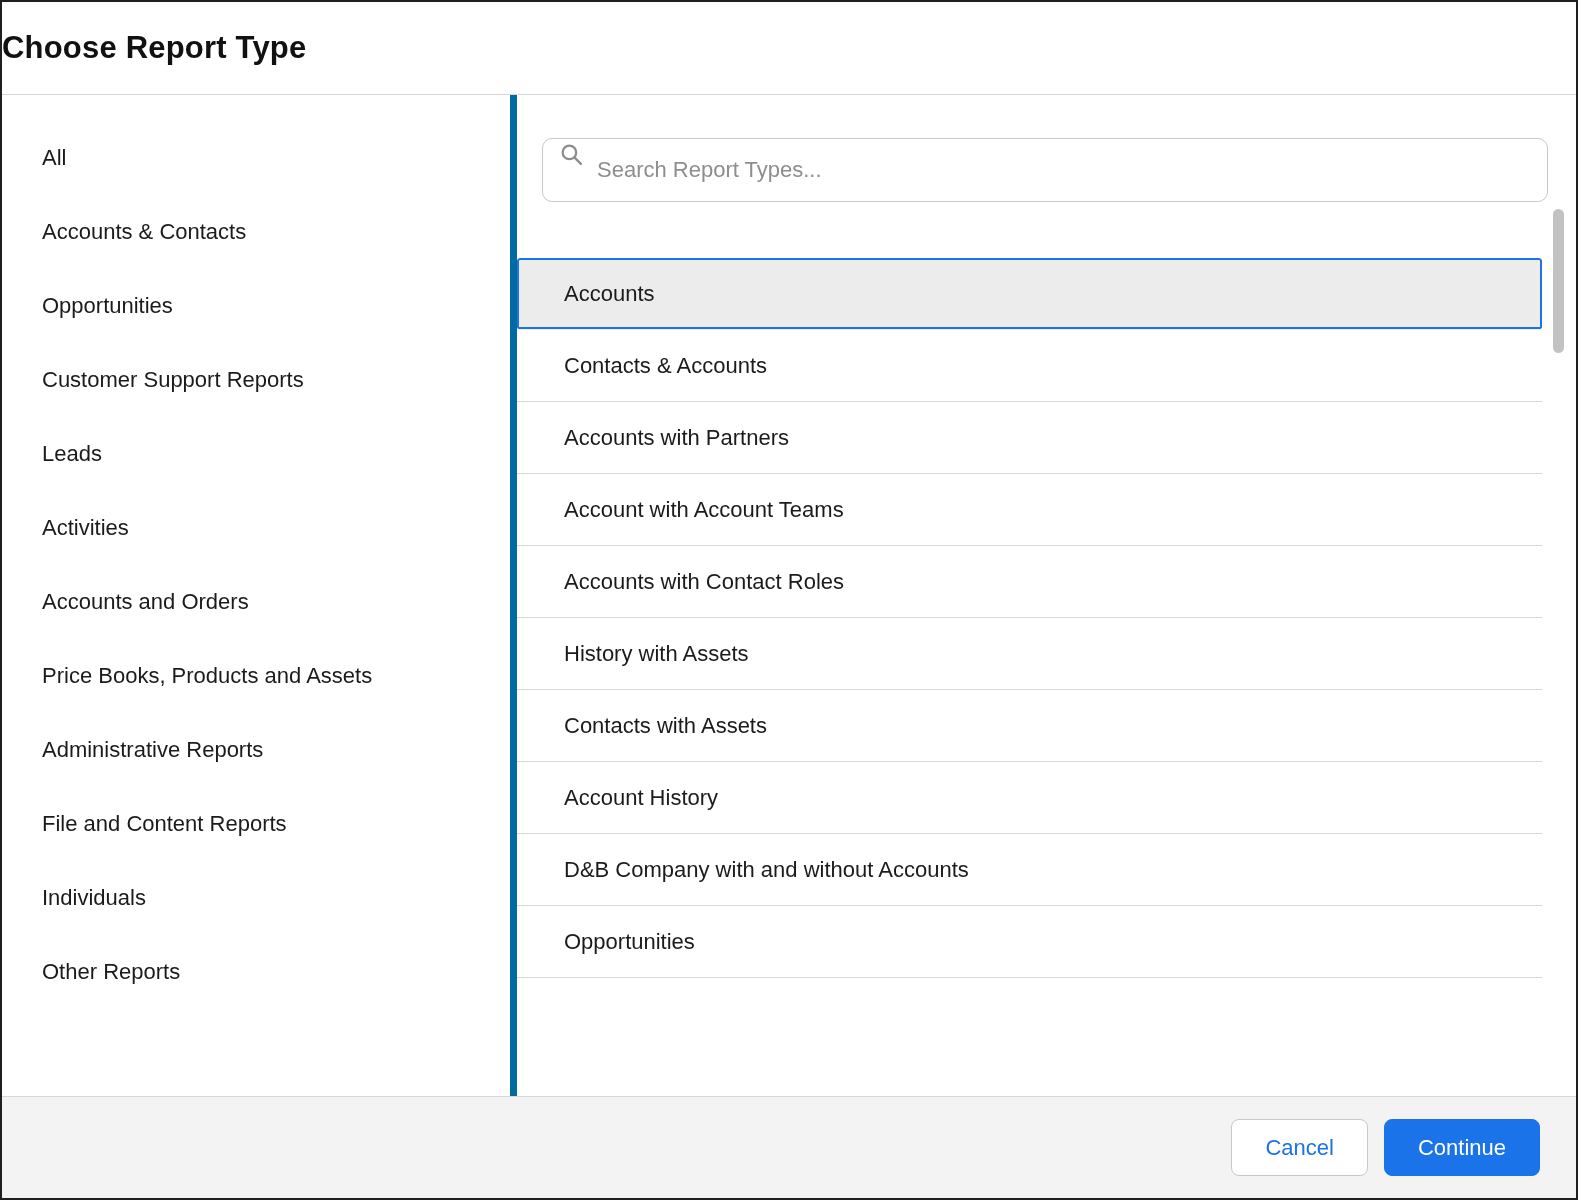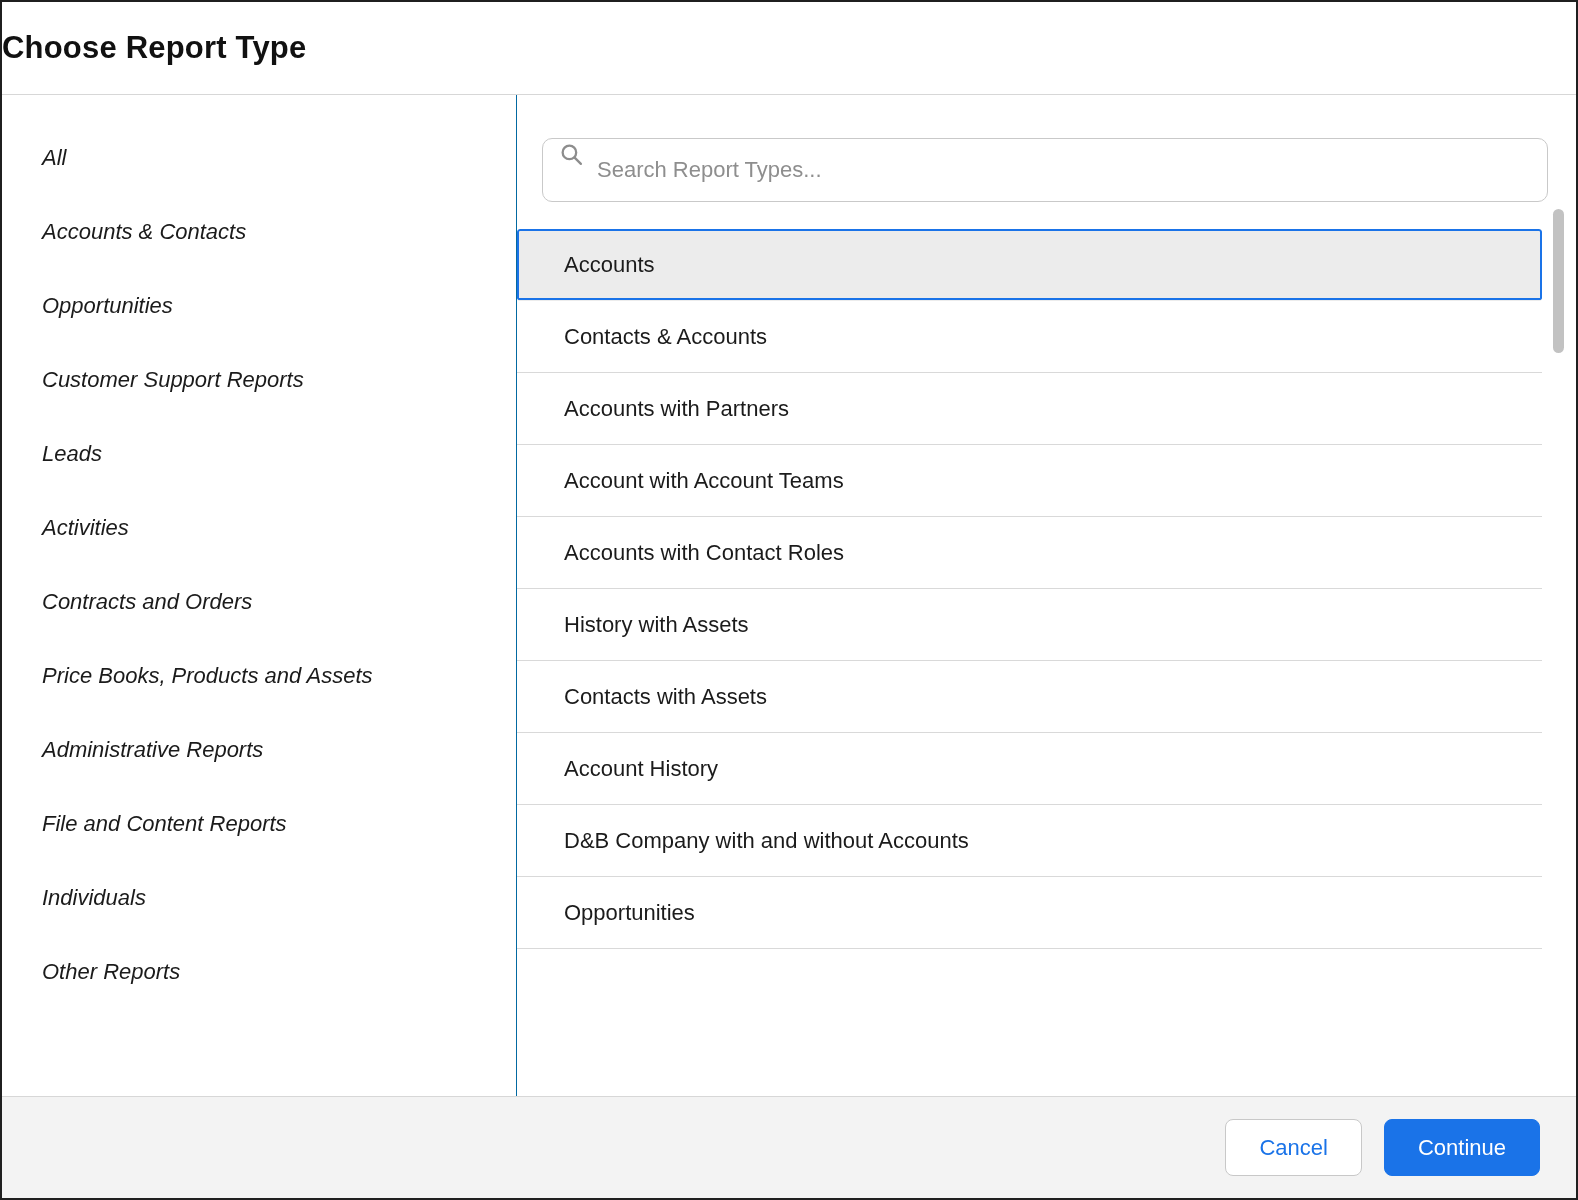--- a/index.html
+++ b/index.html
@@ -31,23 +31,22 @@
   }
   .header h1 {
     font-size: 31px; font-weight: 700; color: #111; letter-spacing: 0.2px;
   }
 
   
   .content { flex: 1 1 auto; display: flex; overflow: hidden; }
 
   .sidebar {
     width: 515px; flex: 0 0 515px;
-    border-right: 1px solid #0369a1;
+    border-right: 7px solid #0369a1;
     padding-top: 26px;
-    font-style: italic;
   }
   .side-item {
     height: 74px; display: flex; align-items: center;
     padding-left: 40px; font-size: 22px; color: #1b1b1b;
     cursor: default;
   }
 
   .right-panel { flex: 1 1 auto; display: flex; flex-direction: column; overflow: hidden; }
 
   .search-wrap {
@@ -79,37 +78,38 @@
     padding-left: 47px; font-size: 22px; color: #1b1b1b;
     border-bottom: 1px solid var(--row-border);
     cursor: default;
     background: #fff;
   }
   .row.selected {
     background: var(--selected-bg);
     box-shadow: inset 0 0 0 2px var(--accent);
     border-bottom-color: transparent;
     border-radius: 3px;
+    margin-top: 29px;
   }
 
   
   .scroll-thumb {
     position: absolute;
     right: 12px; top: 207px;
     width: 11px; height: 144px;
     background: #c2c2c2; border-radius: 6px;
   }
 
   
   .footer {
     flex: 0 0 102px; height: 102px;
     background: var(--footer-bg);
     border-top: 1px solid #d7d7d7;
     display: flex; align-items: center; justify-content: flex-end;
-    gap: 22px; padding-right: 36px;
+    gap: 16px; padding-right: 36px;
   }
   .btn {
     height: 57px; border-radius: 8px;
     font-size: 22px; font-family: "Liberation Sans", "DejaVu Sans", sans-serif;
     display: inline-flex; align-items: center; justify-content: center;
     padding: 0 33px; cursor: pointer;
   }
   .btn-cancel {
     background: #fff; border: 1px solid #c8c8c8; color: var(--accent);
   }
@@ -148,21 +148,21 @@
 
         <div class="side-item">
           <span>Leads</span>
         </div>
 
         <div class="side-item">
           <span>Activities</span>
         </div>
 
         <div class="side-item">
-          <span>Contracts and Orders</span>
+          <span>Accounts and Orders</span>
         </div>
 
         <div class="side-item">
           <span>Price Books, Products and Assets</span>
         </div>
 
         <div class="side-item">
           <span>Administrative Reports</span>
         </div>
 

